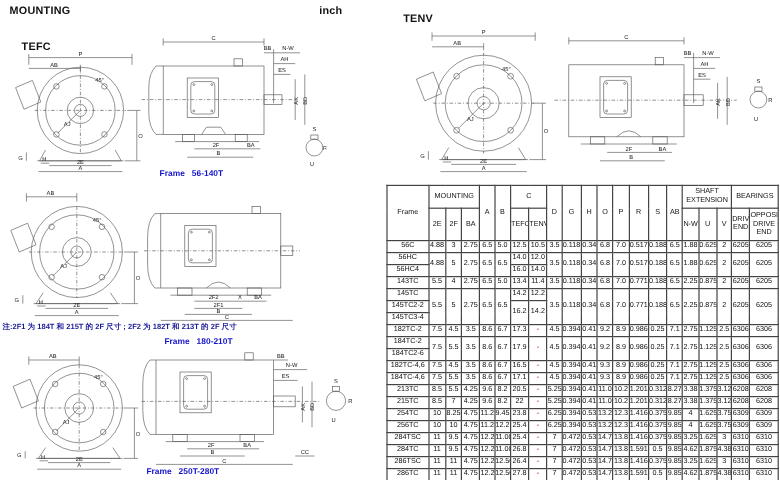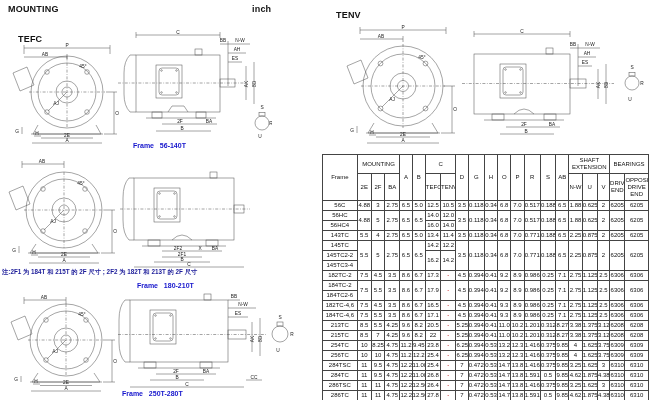--- a/index.html
+++ b/index.html
@@ -18,21 +18,21 @@
   td{height:9px;line-height:9px;white-space:nowrap;}
   thead th{line-height:7px;white-space:normal;}
   thead tr.r1 th{height:18px;}
   thead tr.r2 th{height:26px;}
   td.red{color:#cc2222;}
 </style>
 </head>
 <body>
 
 <div class="abs h" style="left:8px;top:4px">MOUNTING</div>
-<div class="abs h" style="left:252px;top:4px">inch</div>
+<div class="abs h" style="left:266px;top:4px">inch</div>
 <div class="abs h" style="left:336px;top:10px">TENV</div>
 <div class="abs h" style="left:18px;top:34px">TEFC</div>
 
 <svg class="abs" style="left:10px;top:42px" width="112" height="104" viewBox="0 0 112 104">
   <g class="ln">
     <line x1="14" y1="6" x2="100" y2="6"></line>
       <line x1="14" y1="3" x2="14" y2="12"></line>
       <line x1="100" y1="3" x2="100" y2="12"></line>
     <line x1="14" y1="15" x2="57" y2="15"></line>
       <line x1="57" y1="12" x2="57" y2="18"></line>

